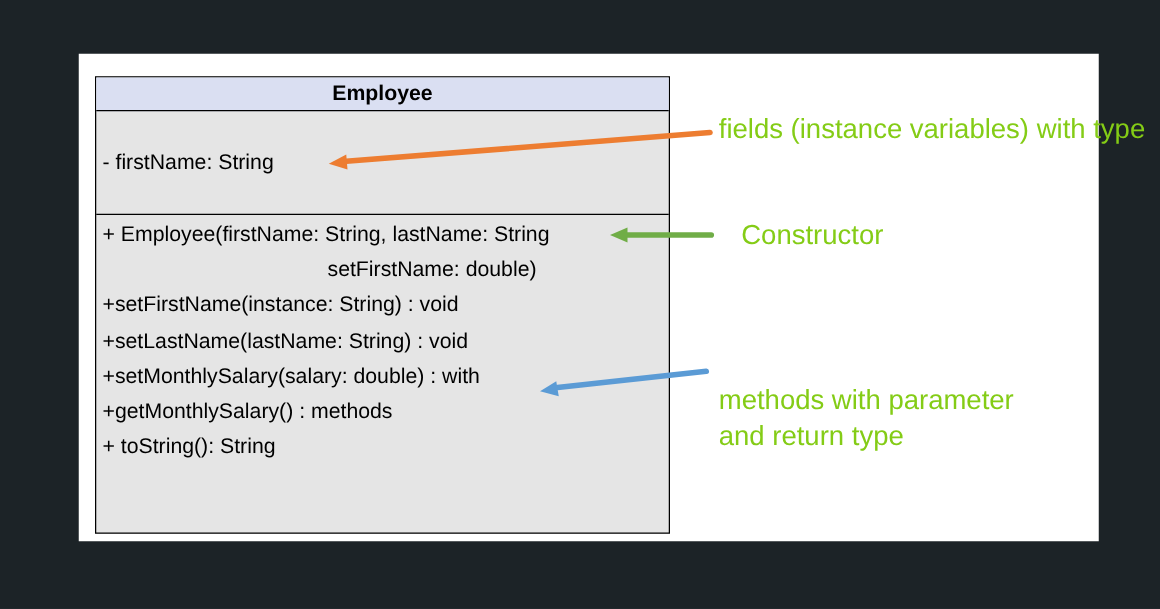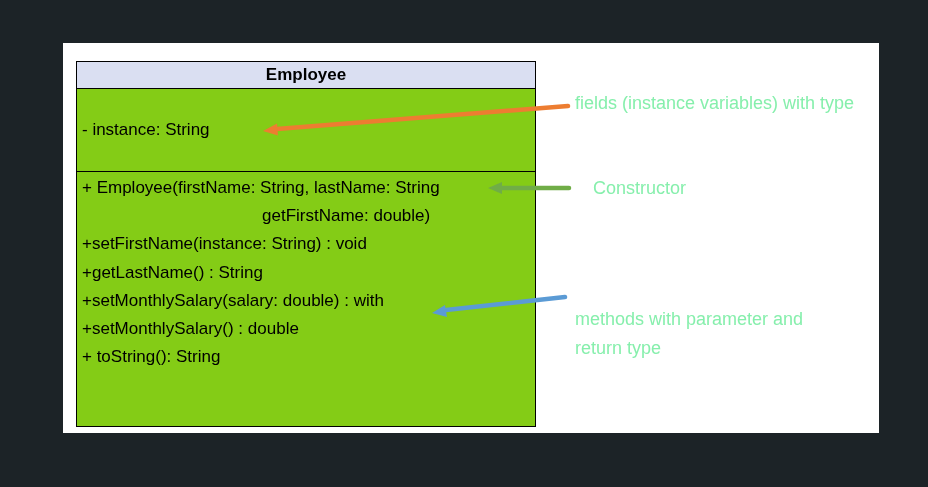--- a/index.html
+++ b/index.html
@@ -24,21 +24,21 @@
     background: #ffffff;
   }
   .uml-box {
     position: absolute;
     left: 76px;
     top: 61px;
     width: 460px;
     height: 366px;
     border: 1.5px solid #000000;
     box-sizing: border-box;
-    background: #84cc16;
+    background: #e5e5e5;
     color: #000000;
     font-size: 17px;
   }
   .uml-header {
     height: 27px;
     background: #dadff2;
     border-bottom: 1.5px solid #000000;
     box-sizing: border-box;
     display: flex;
     align-items: center;
@@ -72,22 +72,22 @@
   .arrow-overlay {
     position: absolute;
     left: 0;
     top: 0;
     width: 928px;
     height: 487px;
     pointer-events: none;
   }
   .annotation {
     position: absolute;
-    color: #86efac;
-    font-size: 18px;
+    color: #84cc16;
+    font-size: 22px;
     line-height: 28px;
     white-space: nowrap;
   }
   .annotation.wrap {
     white-space: normal;
     width: 240px;
     line-height: 29px;
   }
   #annotation-fields      { left: 575px; top: 89px; }
   #annotation-constructor { left: 575px; top: 174px; margin-left: 18px; }
@@ -96,29 +96,29 @@
 </head>
 <body>
 
 <div class="stage" style="background: rgb(28, 35, 39);">
 
   <div class="panel" style="background: rgb(255, 255, 255);">
 
     <div class="uml-box" style="left:13px; top:18px;">
       <div class="uml-header" style="background: rgb(218, 223, 242);">Employee</div>
       <div class="uml-fields" id="fields-section">
-          <div class="row">- instance: String</div>
+          <div class="row">- firstName: String</div>
         </div>
       <div class="uml-methods" id="methods-section">
           <div class="row method-row">+ Employee(firstName: String, lastName: String</div>
-          <div class="row method-row indent">getFirstName: double)</div>
+          <div class="row method-row indent">setFirstName: double)</div>
           <div class="row method-row">+setFirstName(instance: String) : void</div>
-          <div class="row method-row">+getLastName() : String</div>
+          <div class="row method-row">+setLastName(lastName: String) : void</div>
           <div class="row method-row">+setMonthlySalary(salary: double) : with</div>
-          <div class="row method-row">+setMonthlySalary() : double</div>
+          <div class="row method-row">+getMonthlySalary() : methods</div>
           <div class="row method-row">+ toString(): String</div>
         </div>
     </div>
 
   </div>
 
   <svg class="arrow-overlay" viewBox="0 0 928 487" xmlns="http://www.w3.org/2000/svg">
     <g>
       <line x1="568" y1="106" x2="277" y2="129" stroke-width="4.5" stroke-linecap="round" stroke="#ED7D31"></line>
       <polygon points="263,131 277,123.5 278,135.5" fill="#ED7D31"></polygon>

